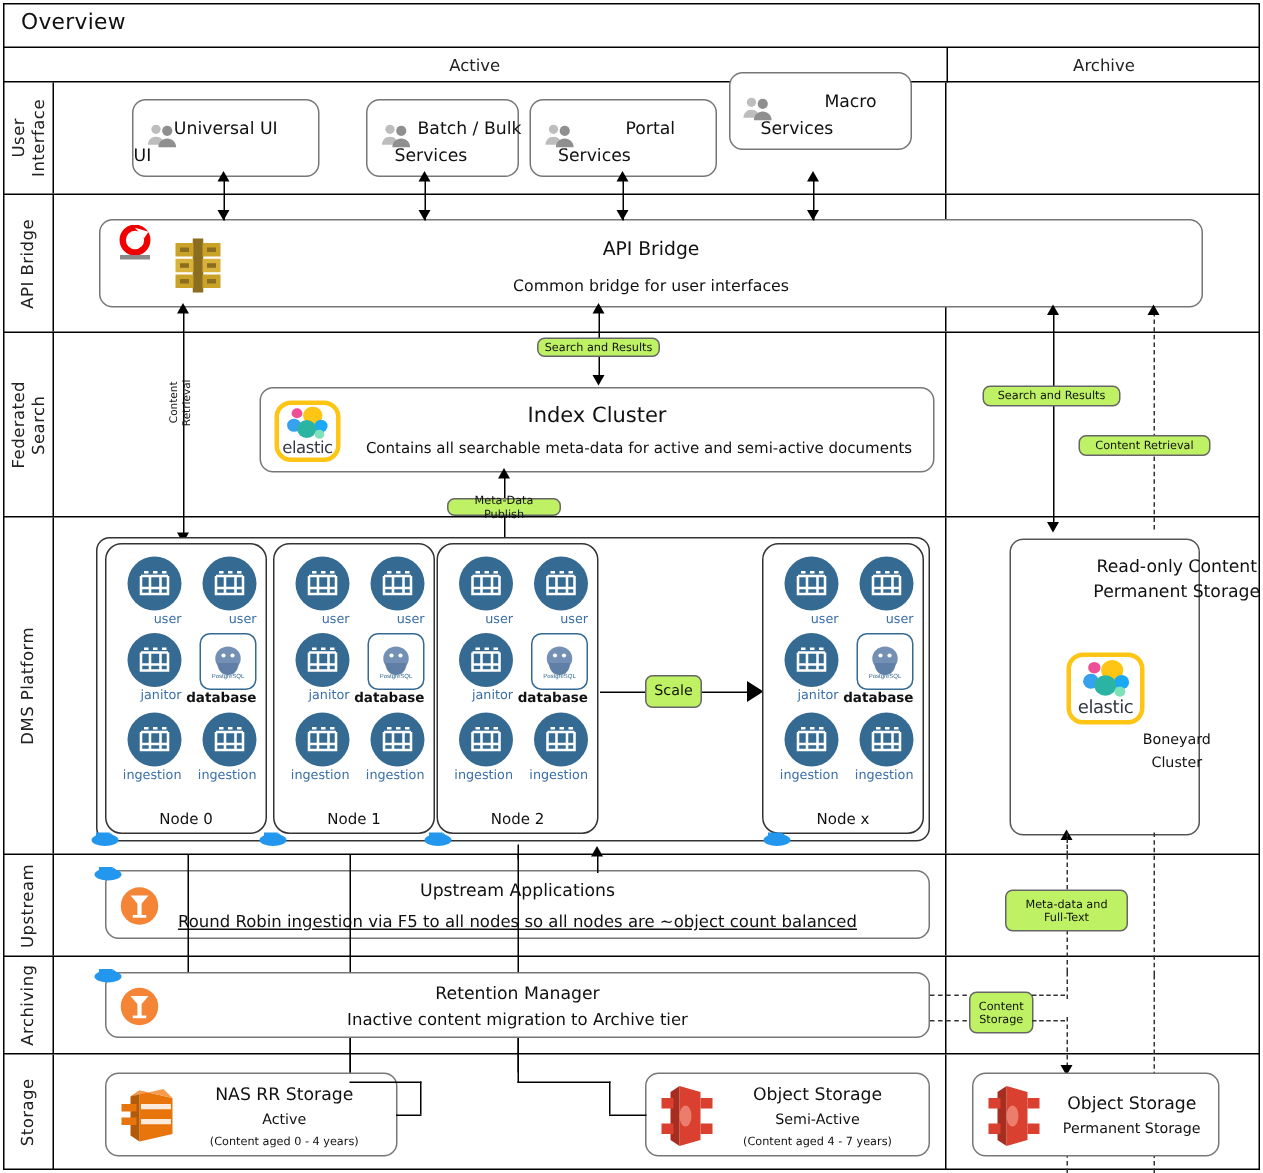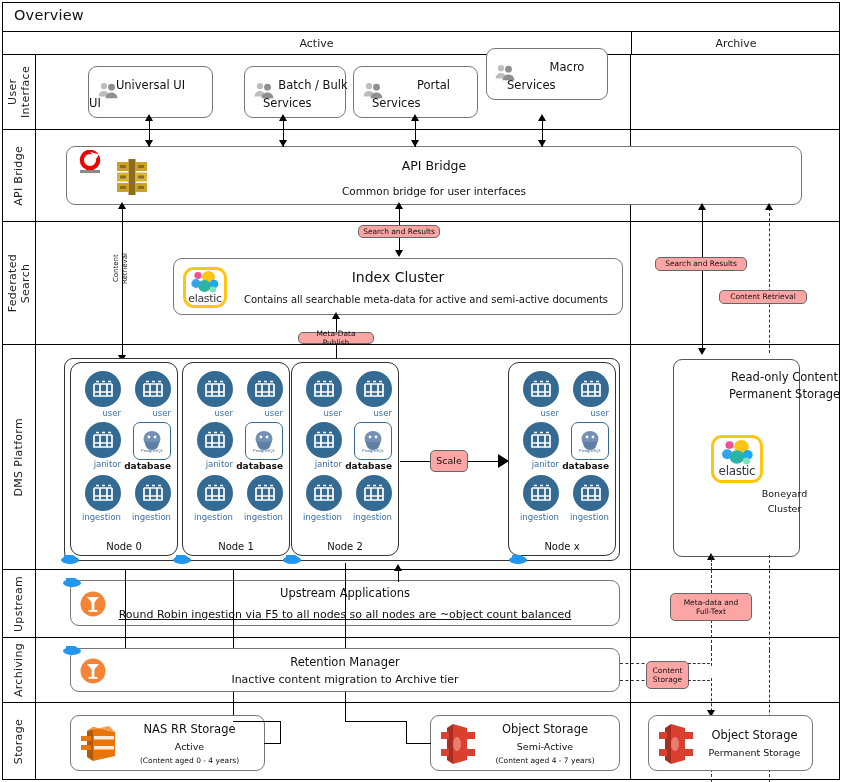--- a/index.html
+++ b/index.html
@@ -34,21 +34,21 @@
   .ln{position:absolute;background:#000;}
   .vln{width:1.2px;}
   .hln{height:1.2px;}
   .dash-v{position:absolute;width:0;border-left:1.3px dashed #333;}
   .dash-h{position:absolute;height:0;border-top:1.3px dashed #333;}
   .arw{position:absolute;width:0;height:0;}
   .arw.dn{border-left:4.5px solid transparent;border-right:4.5px solid transparent;border-top:7px solid #000;}
   .arw.up{border-left:4.5px solid transparent;border-right:4.5px solid transparent;border-bottom:7px solid #000;}
   .arw.rt{border-top:7px solid transparent;border-bottom:7px solid transparent;border-left:11px solid #000;}
 
-  .tag{position:absolute;box-sizing:border-box;background:#fca5a5;border:1px solid #666;border-radius:5px;
+  .tag{position:absolute;box-sizing:border-box;background:#bef264;border:1px solid #666;border-radius:5px;
        font-size:7.5px;color:#111;display:flex;align-items:center;justify-content:center;text-align:center;
        line-height:9.5px;padding:1px 3px;white-space:pre-line;}
   .vtag{position:absolute;background:#fff;font-size:7px;color:#111;line-height:8.5px;text-align:center;
         writing-mode:vertical-rl;transform:rotate(180deg);white-space:pre-line;}
 
   
   .node{position:absolute;box-sizing:border-box;border:1.2px solid #333;border-radius:11px;background:#fff;}
   .pods{position:absolute;left:0;top:8px;width:100%;display:flex;flex-wrap:wrap;justify-content:center;gap:4px 6px;}
   .pod{width:44px;display:flex;flex-direction:column;align-items:flex-end;}
   .circ{width:36px;height:36px;border-radius:50%;background:#356a93;display:flex;align-items:center;justify-content:center;}

